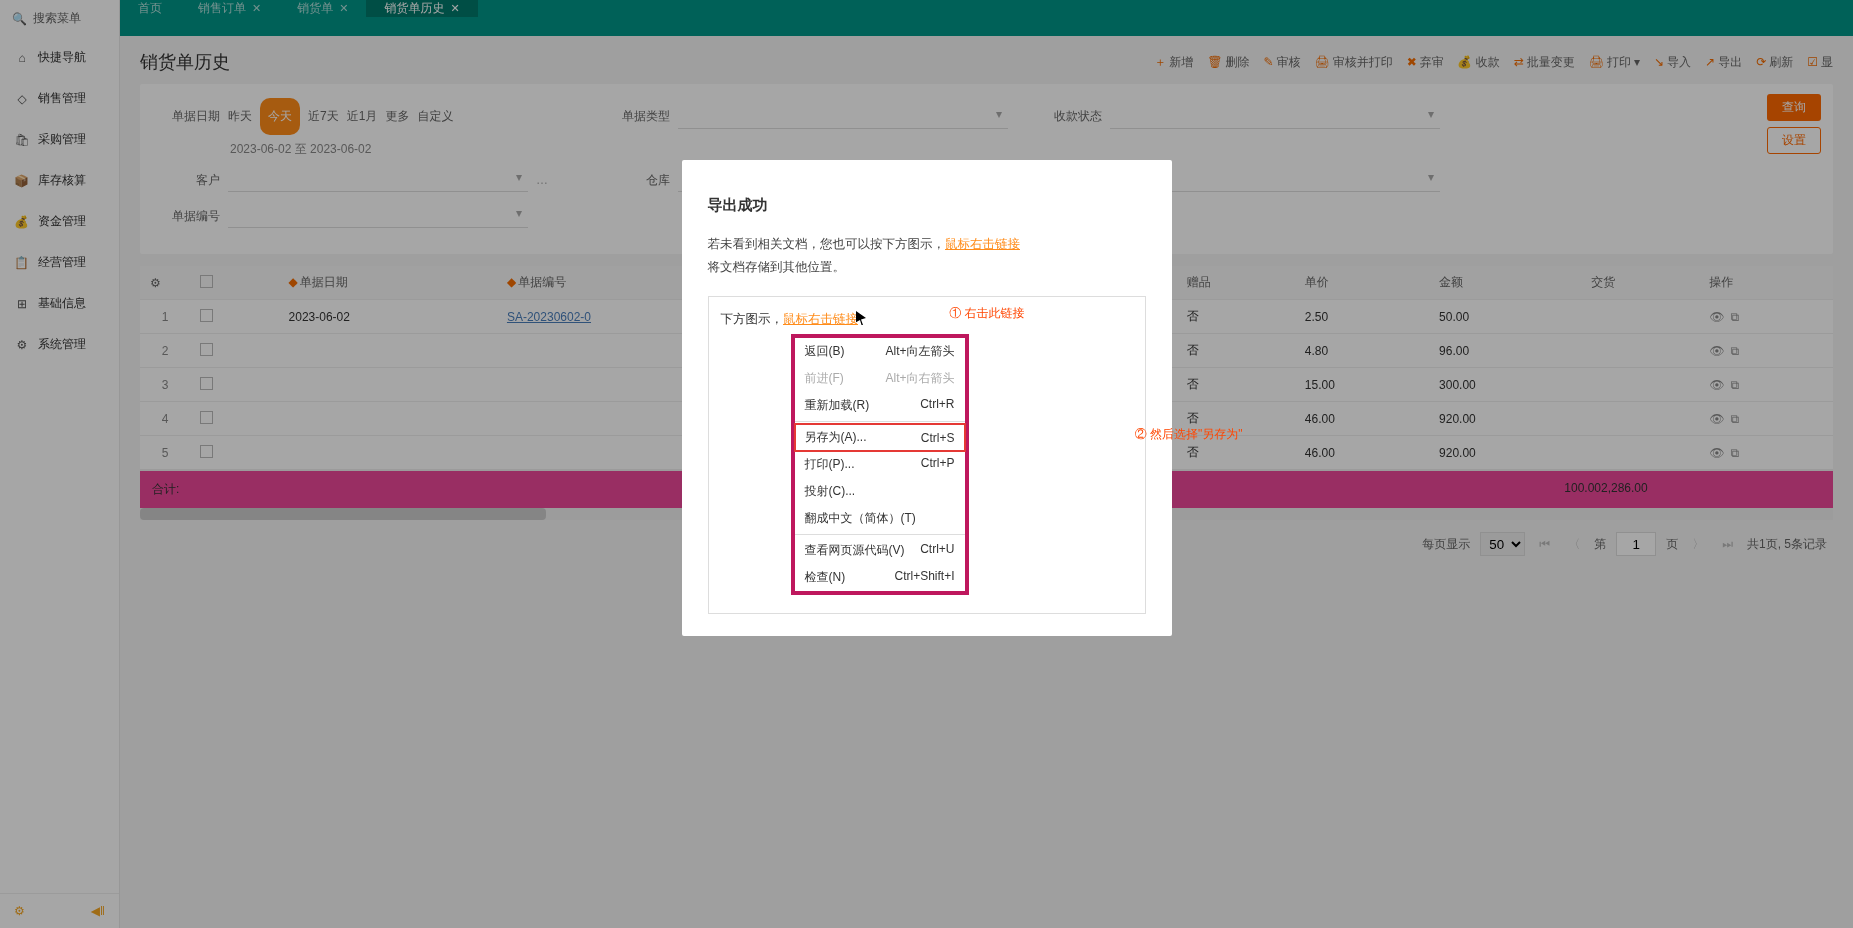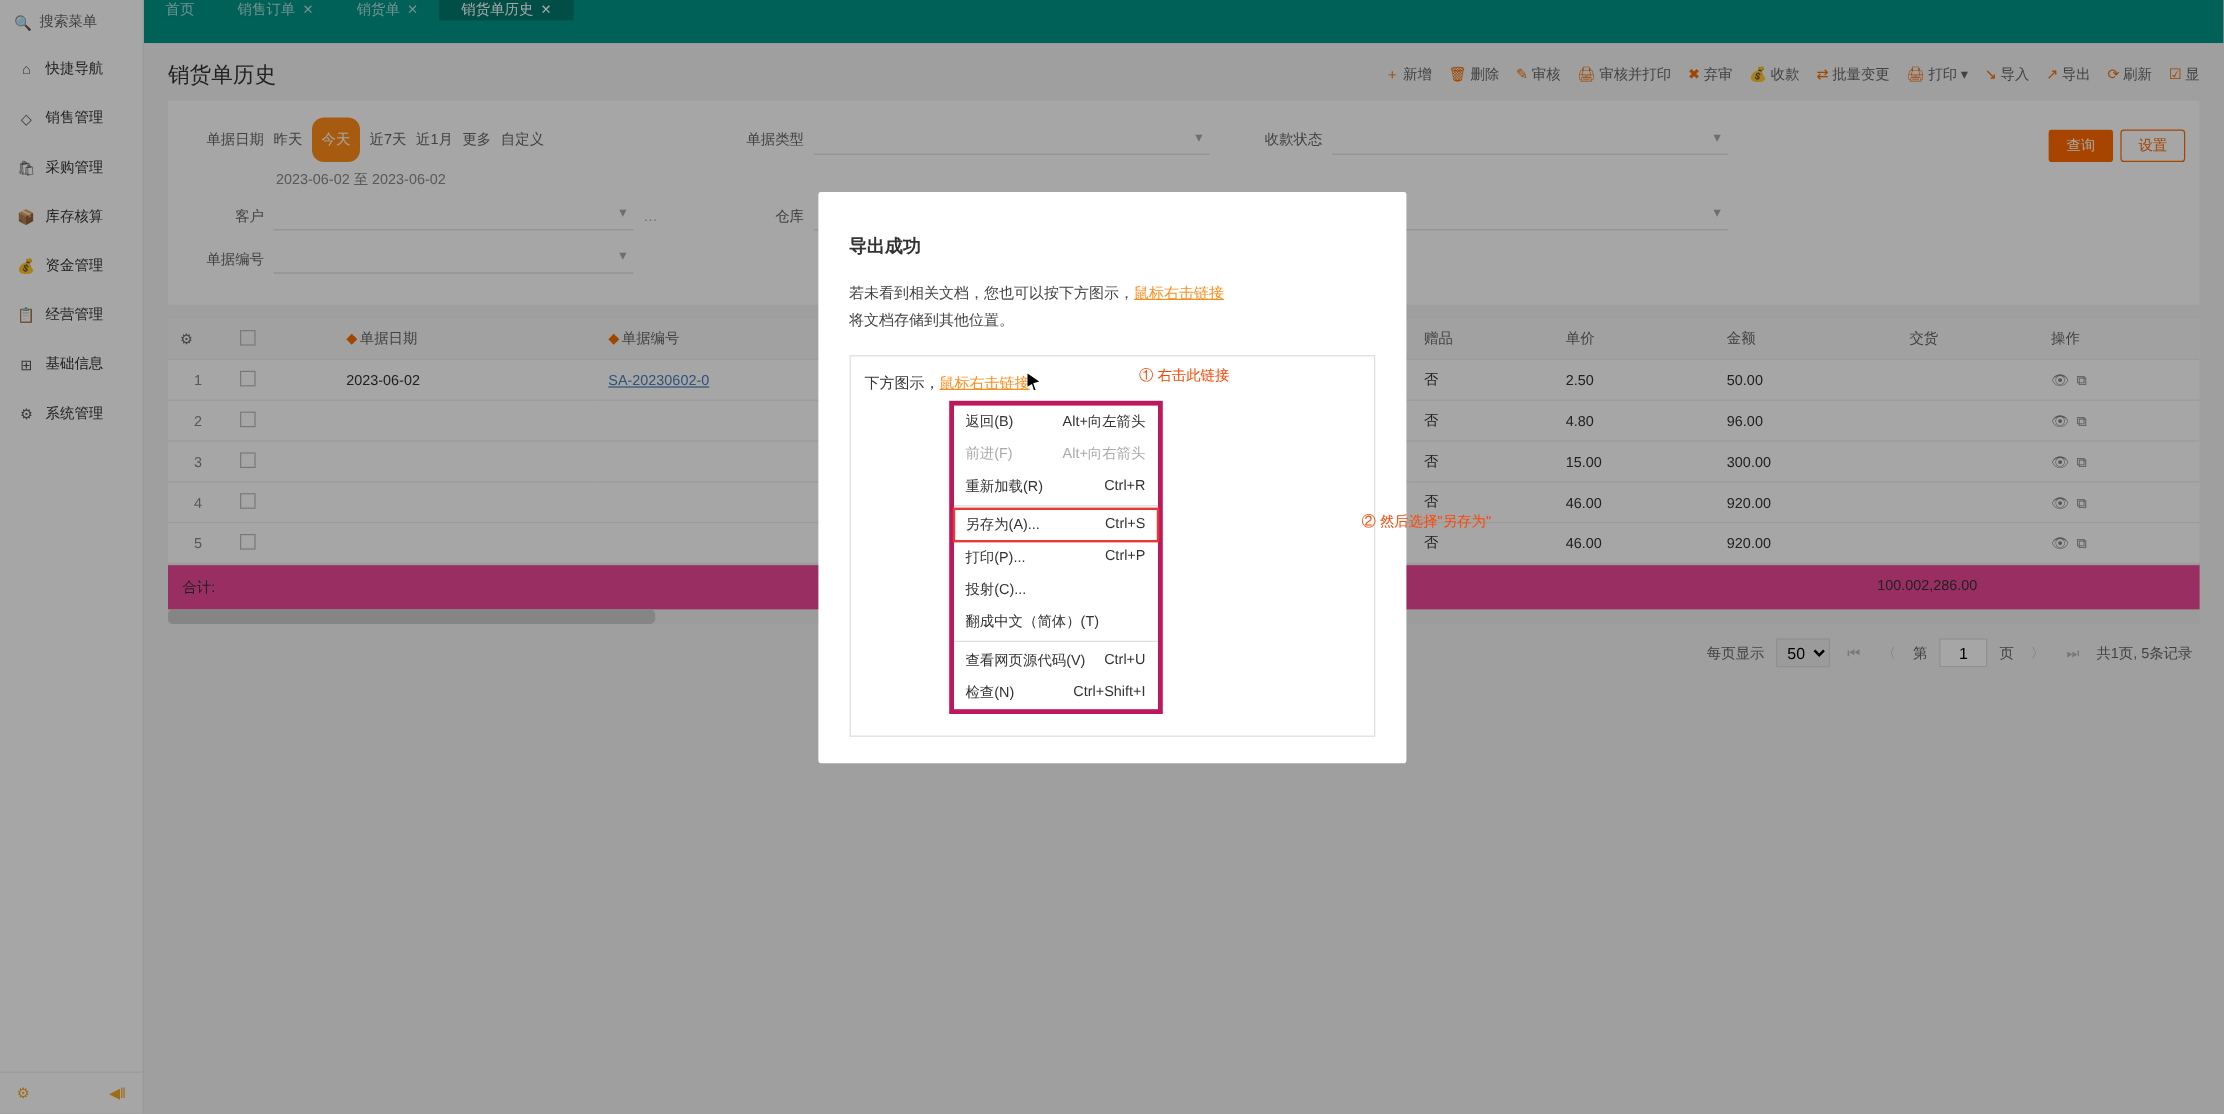--- a/index.html
+++ b/index.html
@@ -27,21 +27,21 @@
 .filter-row { display: flex; align-items: center; gap: 30px; margin-bottom: 12px; }
 .filter-group { display: flex; align-items: center; gap: 8px; min-width: 400px; }
 .filter-label { width: 64px; text-align: right; color: #666; }
 .date-opts { display: flex; align-items: center; gap: 8px; font-size: 12px; }
 .date-opt { color: #666; cursor: pointer; }
 .date-opt.active { background: #ff8c1a; color: #fff; padding: 10px 8px; border-radius: 10px; }
 .date-range { color: #888; margin-left: 74px; margin-top: -6px; }
 .sel { border: none; border-bottom: 1px solid #ddd; width: 330px; height: 24px; background: transparent; position: relative; }
 .sel::after { content: "▾"; position: absolute; right: 6px; top: 2px; color: #aaa; }
 .dots { color: #aaa; letter-spacing: 2px; }
-.search-actions { position: absolute; right: 12px; top: 24px; display: flex; flex-direction: row; gap: 6px; }
+.search-actions { position: absolute; right: 12px; top: 10px; display: flex; flex-direction: column; gap: 6px; }
 .btn { padding: 4px 14px; border-radius: 3px; cursor: pointer; border: 1px solid transparent; }
 .btn-primary { background: #ff6900; color: #fff; }
 .btn-outline { border-color: #ff6900; color: #ff6900; background: #fff; }
 .table-wrap { background: #fff; margin: 12px 20px 0; overflow: auto; }
 table { border-collapse: collapse; width: 100%; }
 th, td { padding: 8px 10px; border-bottom: 1px solid #eee; text-align: left; white-space: nowrap; }
 th { background: #f7f7f7; color: #666; font-weight: normal; }
 th .sort { color: #f56c00; margin-right: 2px; }
 td.num, th.num { text-align: left; }
 .link { color: #4a7ebb; text-decoration: underline; cursor: pointer; }
@@ -64,21 +64,21 @@
 .modal-text .lnk { color: #ff8c1a; text-decoration: underline; }
 .guide-box { border: 1px solid #ddd; margin-top: 18px; padding: 14px 12px 18px; position: relative; }
 .guide-head { font-size: 12.5px; margin-bottom: 6px; }
 .guide-head .lnk { color: #ff8c1a; text-decoration: underline; }
 .cursor-ic { display: inline-block; width: 10px; height: 14px; background: #000; clip-path: polygon(0 0, 100% 50%, 50% 60%, 70% 100%, 55% 100%, 40% 65%, 0 80%); vertical-align: -2px; margin: 0 2px 0 -2px; }
 .note1 { position: absolute; top: 8px; right: 120px; color: #ff4500; font-size: 12px; }
 .ctx-menu { border: 4px solid #be185d; width: 178px; background: #fff; margin-left: 70px; font-size: 12px; }
 .ctx-item { display: flex; justify-content: space-between; padding: 5px 10px; color: #333; }
 .ctx-item.disabled { color: #aaa; }
 .ctx-sep { border-top: 1px solid #ddd; margin: 2px 0; }
-.ctx-item.hl { outline: 2px solid #e53935; outline-offset: -1px; }
+.ctx-item.hl { outline: 2px solid #e53935; outline-offset: -1px; align-items: center; }
 .note2 { position: absolute; right: -110px; top: 92px; color: #ff4500; font-size: 12px; }
 .ctx-wrap { position: relative; }
 .modal-foot { display: flex; justify-content: flex-end; margin-top: 26px; }
 .checkbox { width: 13px; height: 13px; border: 1px solid #bbb; display: inline-block; }
 </style>
 </head>
 <body>
 
 <div class="app">
   <aside class="sidebar">

